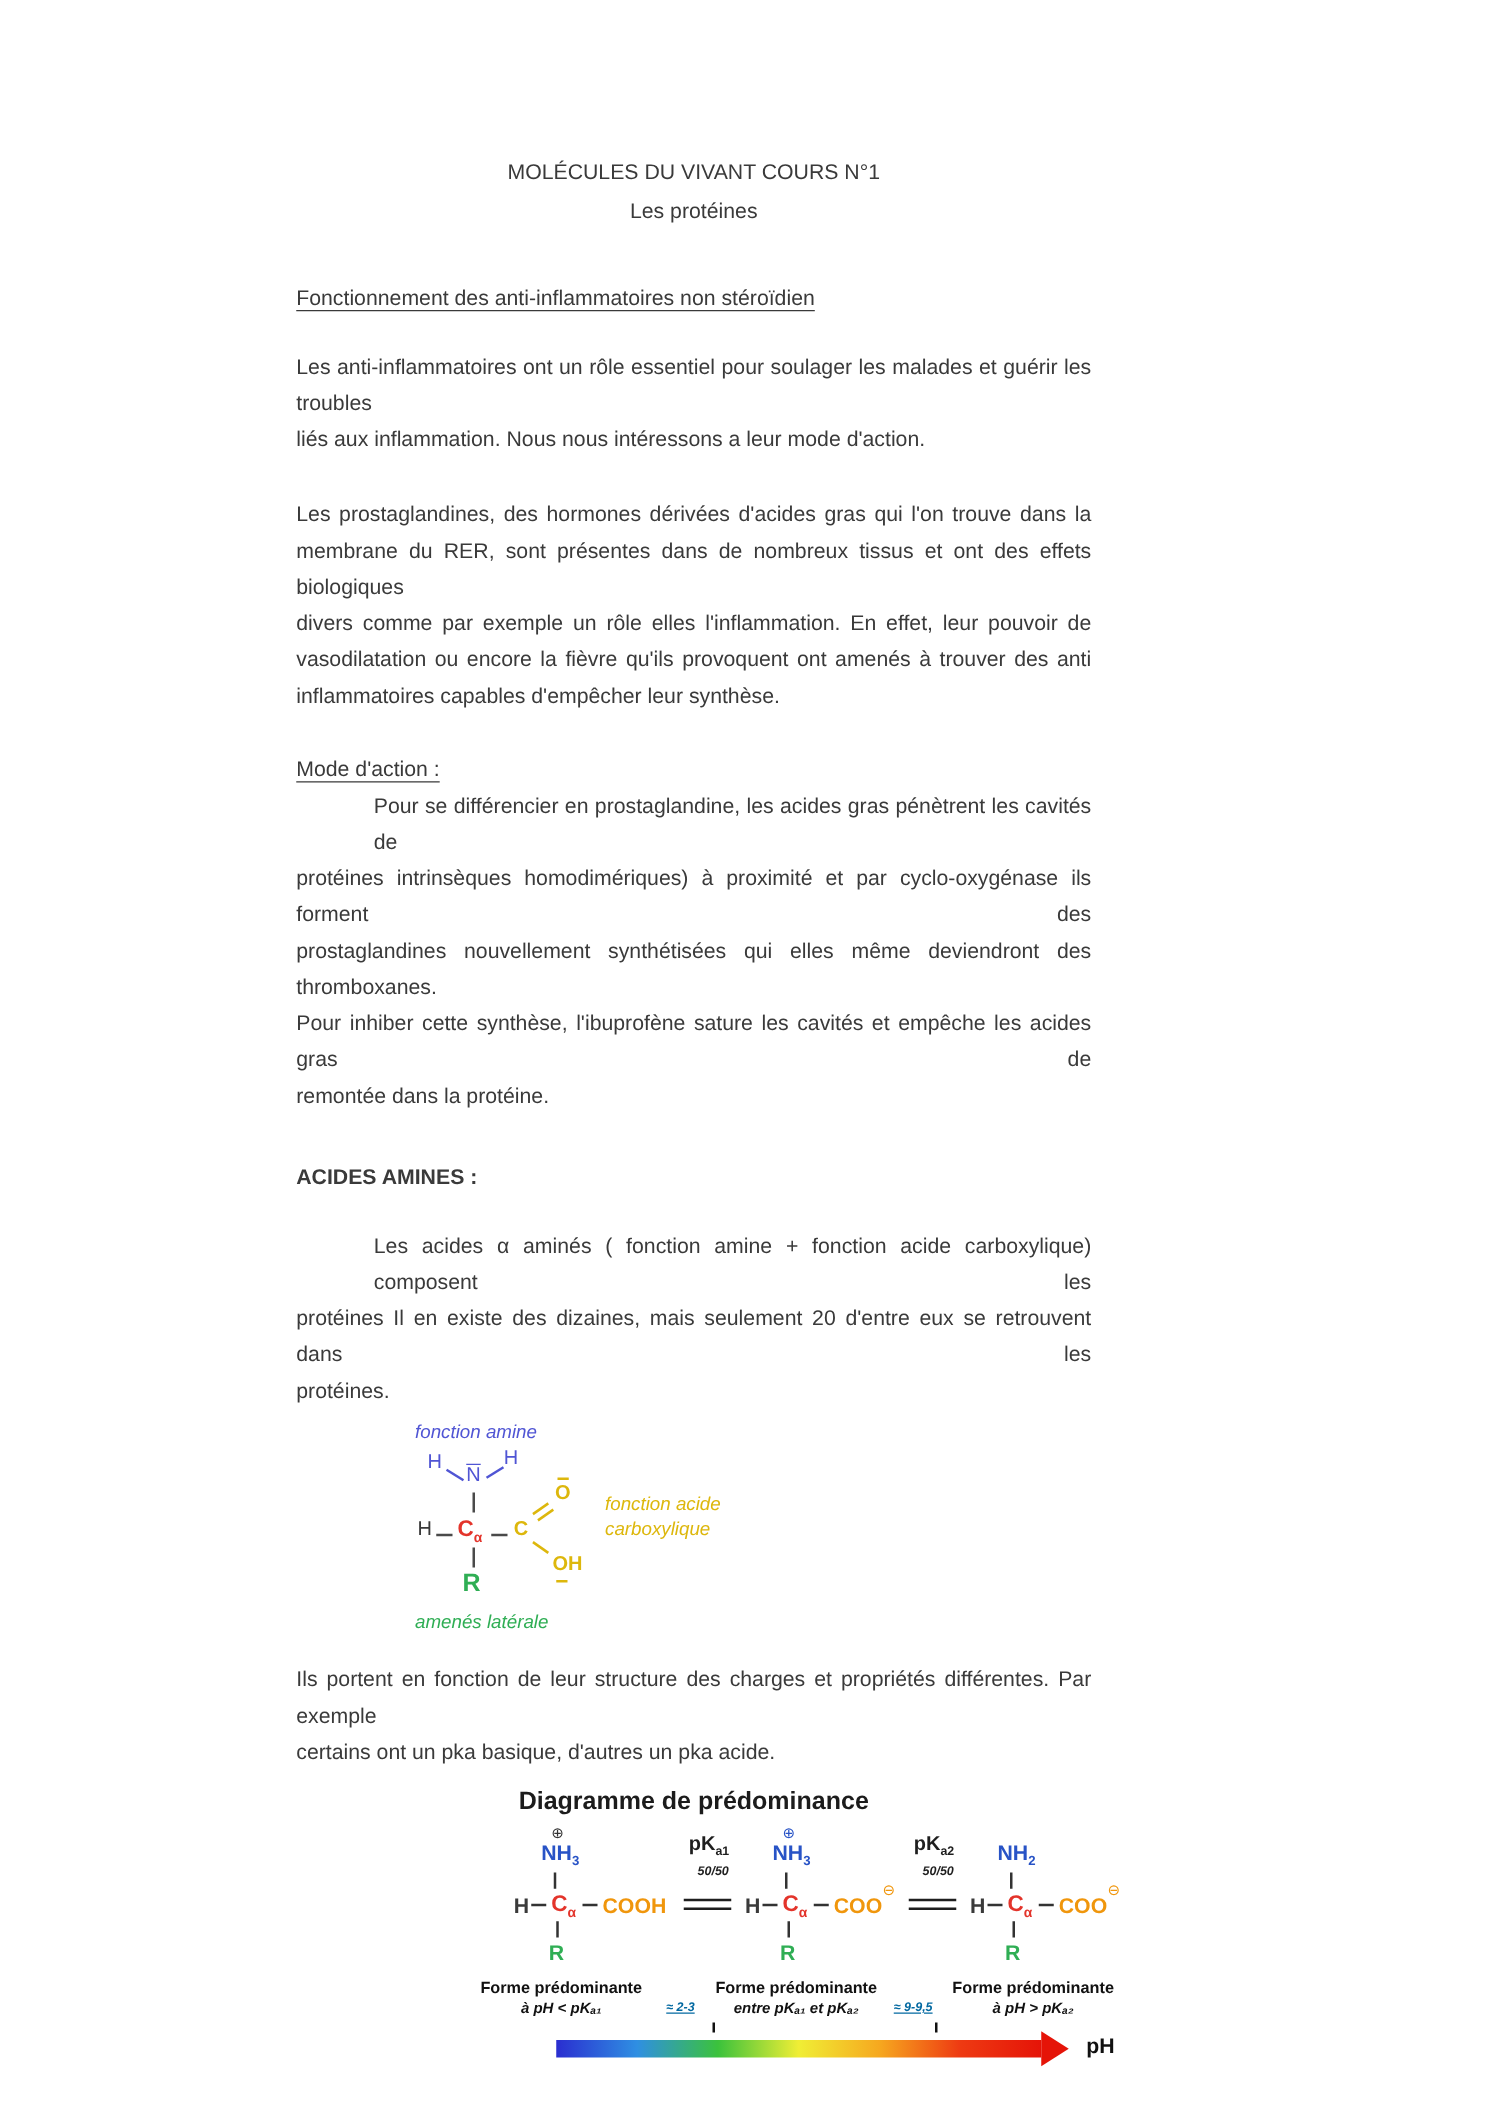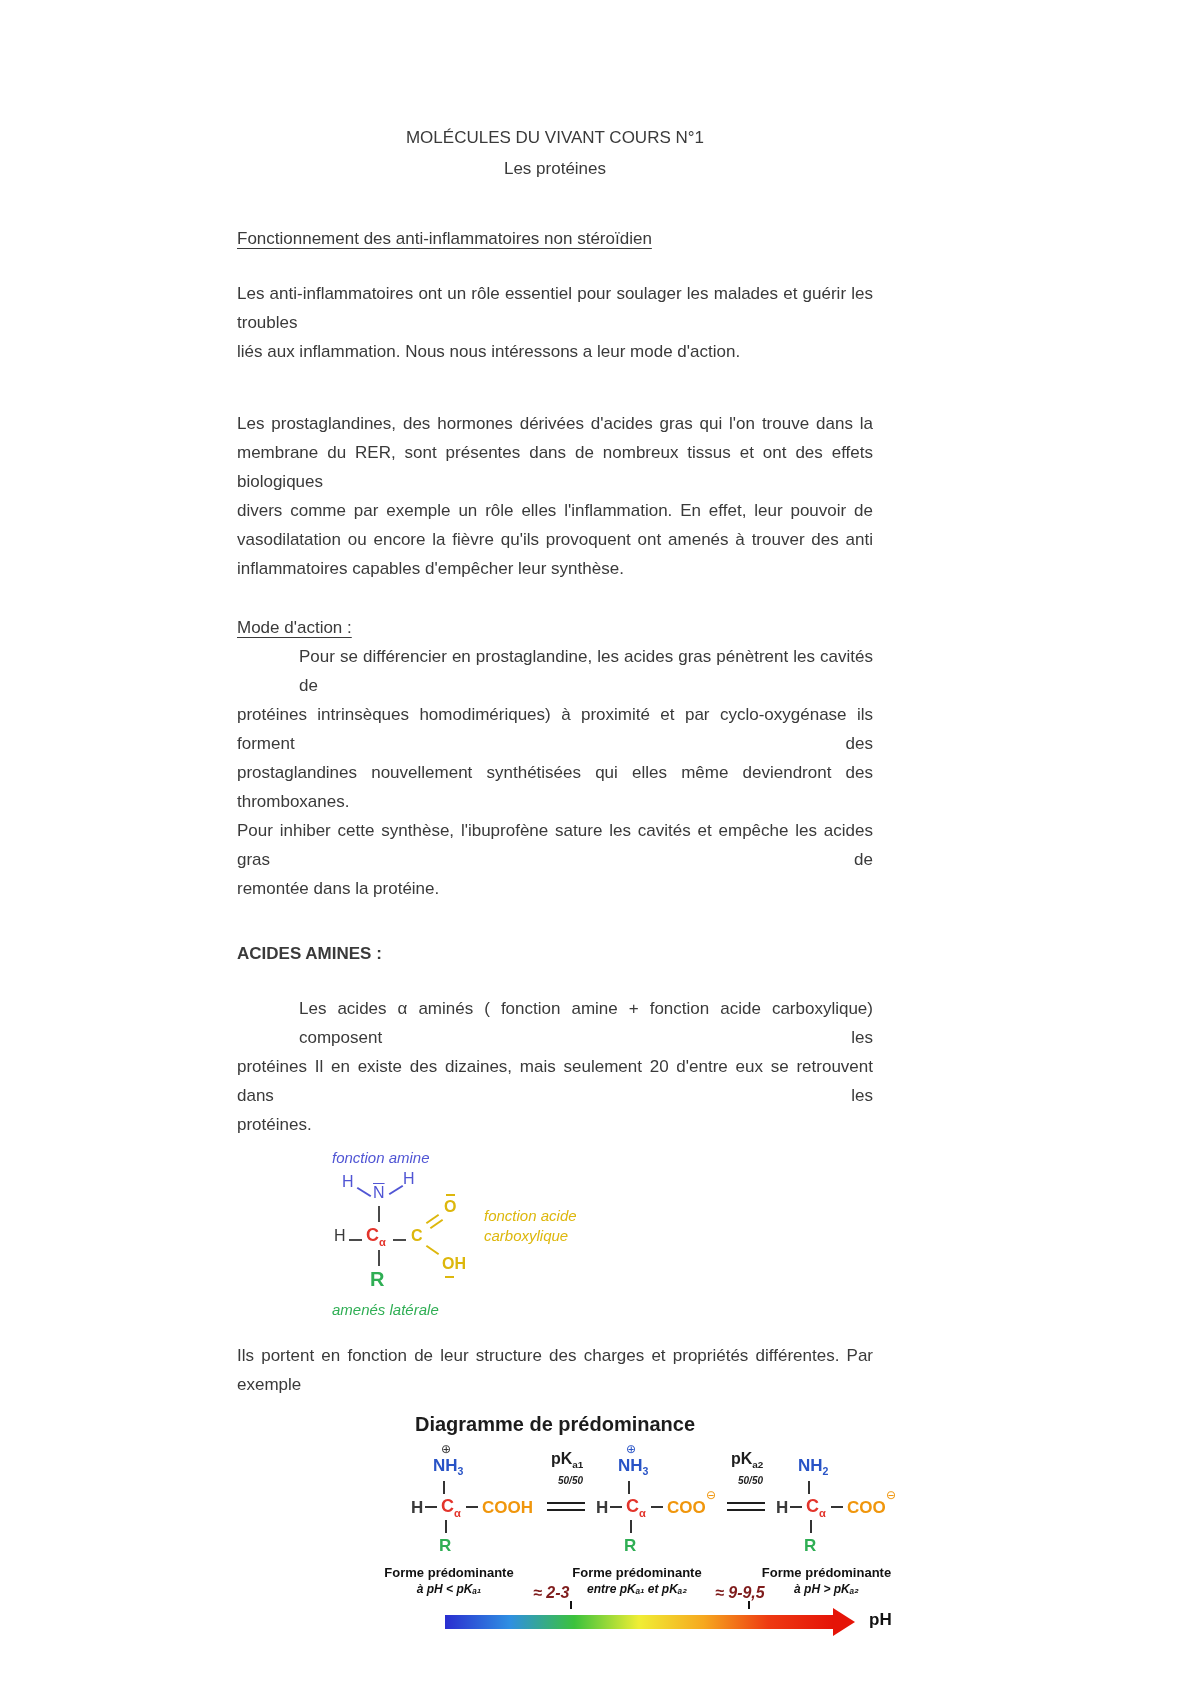--- a/index.html
+++ b/index.html
@@ -42,21 +42,21 @@
 
   .pred-title{margin-top:12px;text-align:center;font-size:20px;font-weight:bold;color:#1c1c1c;line-height:26px;}
   .pred{position:relative;height:200px;margin-top:6px;}
   .chg{position:absolute;font-size:12px;line-height:1;}
   .eq-pk{position:absolute;font-size:16px;font-weight:bold;color:#1e1e1e;line-height:1;white-space:nowrap;}
   .eq-ratio{position:absolute;font-size:10px;font-weight:bold;font-style:italic;color:#1e1e1e;line-height:1;}
   .eq-line{position:absolute;height:2px;width:38px;background:#1e1e1e;}
   .cap{position:absolute;text-align:center;color:#111;}
   .cap .l1{font-size:13px;font-weight:bold;line-height:16px;}
   .cap .l2{font-size:12px;font-weight:bold;font-style:italic;line-height:16px;}
-  .apx{position:absolute;font-size:16px;font-weight:bold;font-style:italic;color:#7f1d1d;line-height:1;}
+  .apx{position:absolute;font-size:10px;font-weight:bold;font-style:italic;color:#0369a1;line-height:1;text-decoration:underline;}
   .tick{position:absolute;width:2px;height:8px;background:#111;}
   .phbar{position:absolute;left:208px;top:172px;width:388px;height:14px;
          background:linear-gradient(90deg,#2a2ed0,#2f8fe2,#3bc23c,#f0ee35,#f6a81f,#ee3a12,#e51408);}
   .pharrow{position:absolute;left:596px;top:165px;width:0;height:0;
            border-top:14px solid transparent;border-bottom:14px solid transparent;
            border-left:22px solid var(--c-phred,#e51408);}
   .phlbl{position:absolute;left:632px;top:168px;font-size:17px;font-weight:bold;color:#111;line-height:1;}
 </style>
 </head>
 <body>
@@ -68,21 +68,21 @@
     <div>Les protéines</div>
   </div>
 
   <div class="heading underline" style="margin-top:40px">Fonctionnement des anti-inflammatoires non stéroïdien</div>
 
   <div style="margin-top:26px">
     <div class="jline">Les anti-inflammatoires ont un rôle essentiel pour soulager les malades et guérir les troubles</div>
     <div class="jline last">liés aux inflammation. Nous nous intéressons a leur mode d'action.</div>
   </div>
 
-  <div style="margin-top:43px">
+  <div style="margin-top:31px">
     <div class="jline">Les prostaglandines, des hormones dérivées d'acides gras qui l'on trouve dans la</div>
     <div class="jline">membrane du RER, sont présentes dans de nombreux tissus et ont des effets biologiques</div>
     <div class="jline">divers comme par exemple un rôle elles l'inflammation. En effet, leur pouvoir de</div>
     <div class="jline">vasodilatation ou encore la fièvre qu'ils provoquent ont amenés à trouver des anti</div>
     <div class="jline last">inflammatoires capables d'empêcher leur synthèse.</div>
   </div>
 
   <div class="heading underline" style="margin-top:30px">Mode d'action :</div>
 
   <div style="">
@@ -130,20 +130,21 @@
     <span class="lbl acid-c" style="left:152px;top:58px">fonction acide</span>
     <span class="lbl acid-c" style="left:152px;top:78px">carboxylique</span>
 
     <i class="bd v" style="left:46px;top:101px"></i>
     <span class="at chain-c b" style="left:38px;top:120px;font-size:20px">R</span>
     <span class="lbl chain-c" style="left:0;top:152px">amenés latérale</span>
   </div>
 
   <div style="margin-top:16px">
     <div class="jline">Ils portent en fonction de leur structure des charges et propriétés différentes. Par exemple</div>
+    <div class="jline last">certains ont un pka basique, d'autres un pka acide.</div>
   </div>
 
   <div class="pred-title">Diagramme de prédominance</div>
 
   <div class="pred">
 
     <span class="chg" style="left:204px;top:0;color:#333">⊕</span>
     <span class="pat nblue-c" style="left:196px;top:14px"><span>NH</span><sub>3</sub></span>
     <i class="bd v" style="left:206px;top:38px;height:13px;background:#333"></i>
     <span class="pat ink-c" style="left:174px;top:56px;font-weight:bold">H</span>

